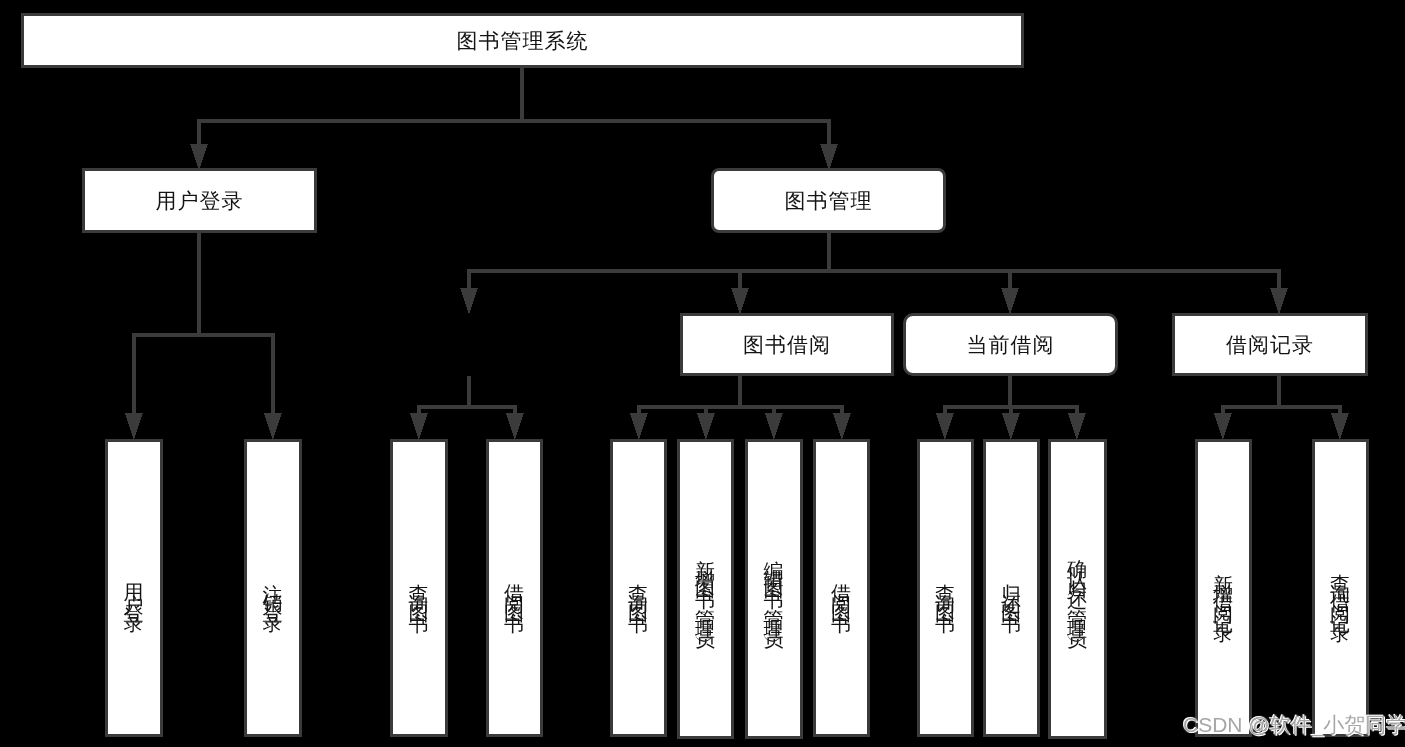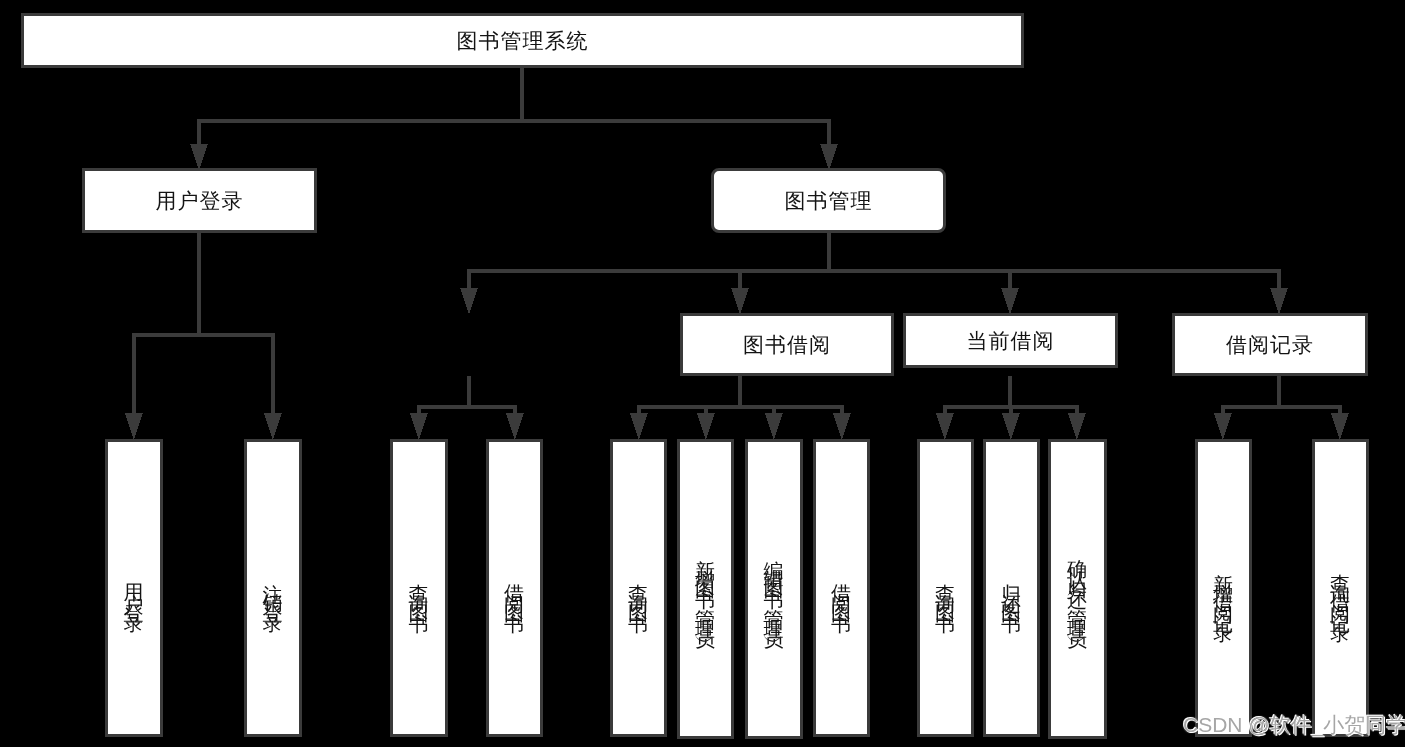--- a/index.html
+++ b/index.html
@@ -89,21 +89,21 @@
     <line x1="1340" y1="405" x2="1340" y2="414"></line>
     <polygon stroke="none" points="1331,413 1349,413 1340,440"></polygon>
   </svg>
 
   <div class="box h" style="left:21px;top:13px;width:1003px;height:55px;">图书管理系统</div>
 
   <div class="box h" style="left:82px;top:168px;width:235px;height:65px;">用户登录</div>
   <div class="box h" style="left:711px;top:168px;width:235px;height:65px;border-radius:8px;">图书管理</div>
 
   <div class="box h" style="left:633px;top:313px;width:214px;height:63px;margin-left:47px;">图书借阅</div>
-  <div class="box h" style="left:903px;top:313px;width:215px;height:55px;">当前借阅</div>
+  <div class="box h" style="left:903px;top:313px;width:215px;height:63px;border-radius:10px;">当前借阅</div>
   <div class="box h" style="left:1172px;top:313px;width:196px;height:63px;">借阅记录</div>
 
   <div class="box v" style="left:105px;top:439px;width:58px;height:298px;">用户登录</div>
   <div class="box v" style="left:244px;top:439px;width:58px;height:298px;">注销登录</div>
 
   <div class="box v" style="left:390px;top:439px;width:58px;height:298px;">查询图书</div>
   <div class="box v" style="left:486px;top:439px;width:57px;height:298px;">借阅图书</div>
 
   <div class="box v" style="left:610px;top:439px;width:57px;height:298px;">查询图书</div>
   <div class="box v" style="left:677px;top:439px;width:57px;height:300px;">新增图书（管理员）</div>

